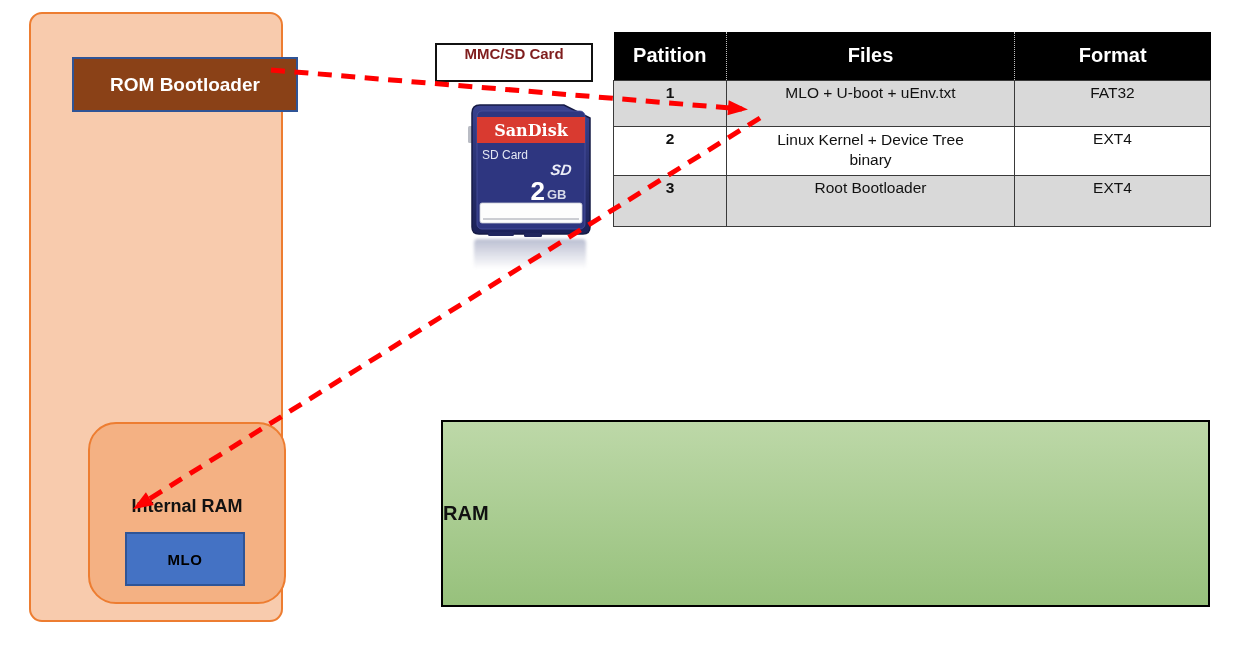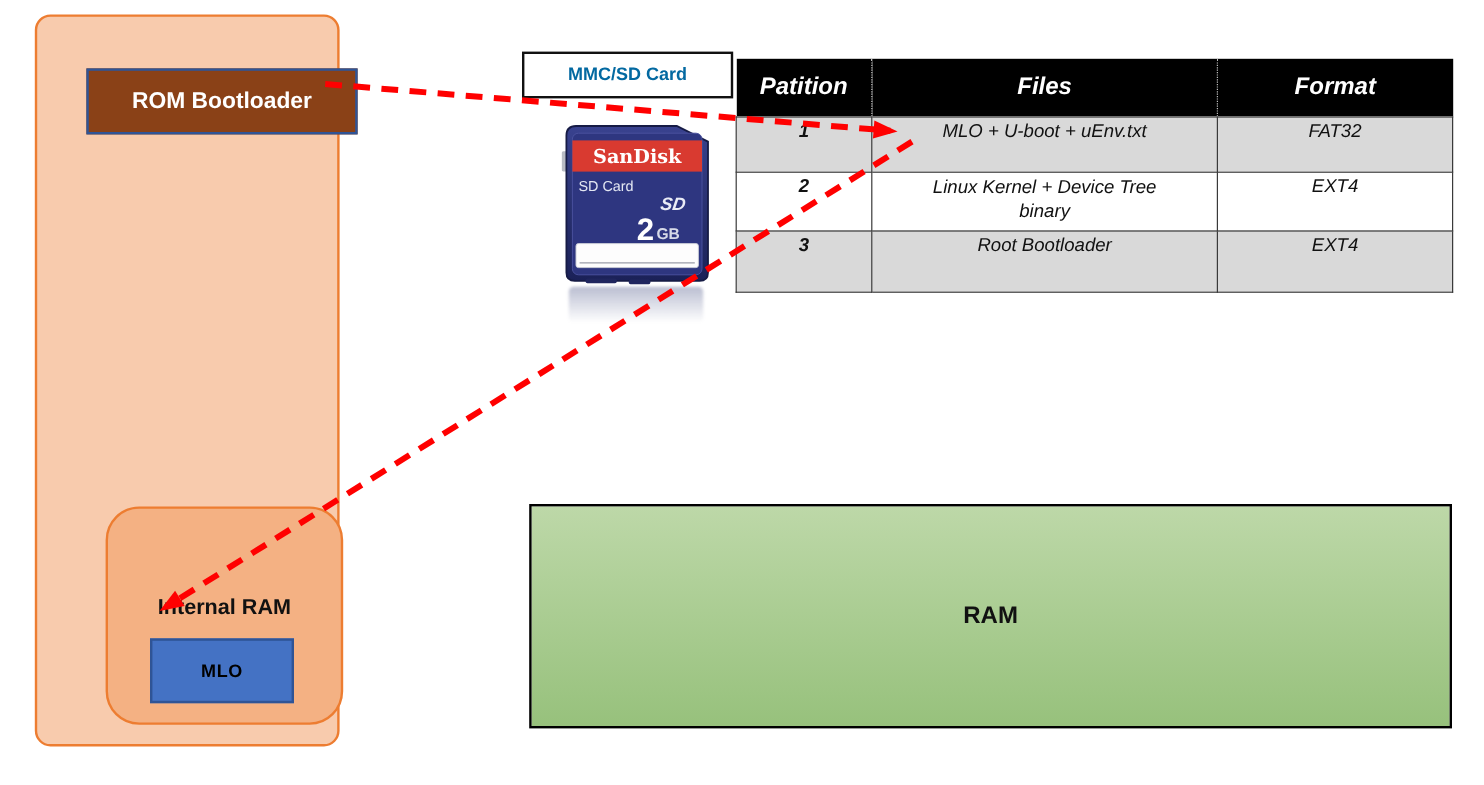--- a/index.html
+++ b/index.html
@@ -53,45 +53,44 @@
     border: 2px solid #2F5496;
     display: flex; align-items: center; justify-content: center;
     color: #000000; font-weight: bold; font-size: 15px;
     letter-spacing: 0.5px;
   }
 
   
   .mmc-label {
     position: absolute;
     left: 435px; top: 43px;
-    width: 176px; height: 39px;
+    width: 158px; height: 39px;
     background: #ffffff;
     border: 2.5px solid #111111;
-    display: flex; align-items: center; justify-content: center;
-    color: #0369a1; font-weight: bold; font-size: 15px;
+    display: flex; align-items: flex-start; justify-content: center;
+    color: #7f1d1d; font-weight: bold; font-size: 15px;
   }
   .sd-card-wrap { position: absolute; left: 468px; top: 103px; width: 126px; height: 170px; }
   .sd-reflection {
     position: absolute;
     left: 6px; top: 136px;
     width: 112px; height: 30px;
     background: linear-gradient(to bottom, rgba(75,85,135,0.38), rgba(75,85,135,0.0));
     filter: blur(1.5px);
     border-radius: 4px;
   }
 
   
   .ptable {
     position: absolute;
-    left: 613px; top: 49px;
+    left: 613px; top: 32px;
     border-collapse: collapse;
     table-layout: fixed;
     font-size: 15.5px;
     color: #111111;
-    font-style: italic;
   }
   .ptable th {
     background: #000000;
     color: #ffffff;
     font-weight: bold;
     font-size: 20px;
     height: 48px;
     text-align: center;
     vertical-align: middle;
   }
@@ -113,21 +112,21 @@
   .pnum { font-weight: bold; }
   .files-wrap { display: inline-block; max-width: 232px; line-height: 1.35; }
 
   
   .ram-box {
     position: absolute;
     left: 441px; top: 420px;
     width: 769px; height: 187px;
     background: linear-gradient(to bottom, #BDD8A8, #97C17C);
     border: 2.5px solid #000000;
-    display: flex; align-items: center; justify-content: center;
+    display: flex; align-items: center; justify-content: flex-start;
     padding-bottom: 0;
     color: #111111; font-weight: bold; font-size: 20px;
   }
 
   
   .arrow-layer {
     position: absolute; inset: 0;
     width: 1237px; height: 654px;
     pointer-events: none;
   }

